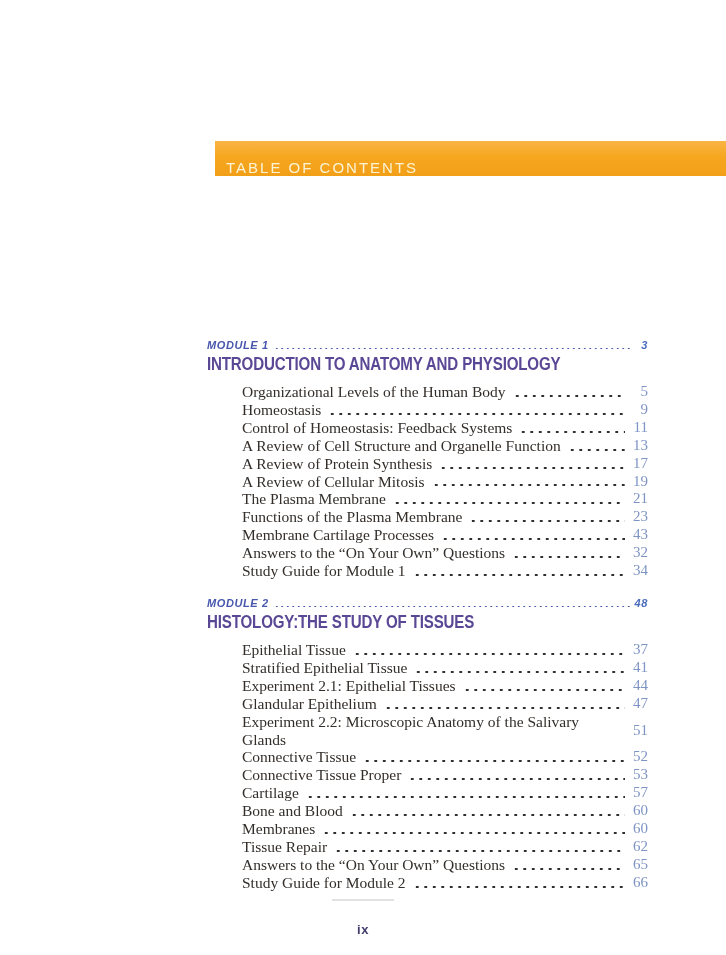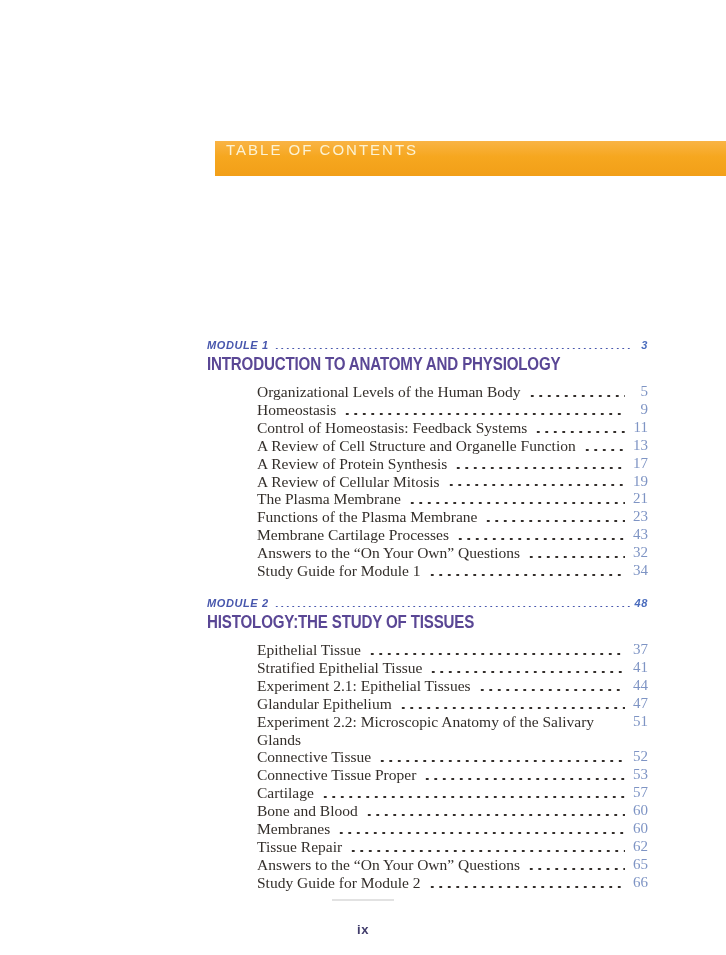--- a/index.html
+++ b/index.html
@@ -14,21 +14,21 @@
 
   
   .header-bar {
     position: absolute;
     top: 141px;
     left: 215px;
     right: 0;
     height: 35px;
     background: linear-gradient(180deg, #f9b445 0%, var(--bar-orange) 45%, #f29f18 100%);
     display: flex;
-    align-items: flex-start;
+    align-items: flex-end;
     padding-left: 11px;
     box-sizing: border-box;
   }
   .header-title {
     color: var(--bar-text);
     font-size: 15px;
     letter-spacing: 2px;
     font-weight: 400;
   }
 
@@ -69,26 +69,25 @@
     transform-origin: left center;
   }
 
   .entries {
     list-style: none;
     margin: 0;
     padding: 0 0 0 35px;
   }
   .entry {
     display: flex;
-    align-items: flex-start;
+    align-items: center;
     font-family: "Liberation Serif", serif;
     font-size: 15.5px;
     line-height: 17.9px;
     color: var(--entry-text);
-    margin-left: 15px;
   }
   .entry-page {
     font-family: "Liberation Serif", serif;
     font-size: 15px;
     color: var(--entry-page);
     min-width: 20px;
     text-align: right;
   }
 
   

